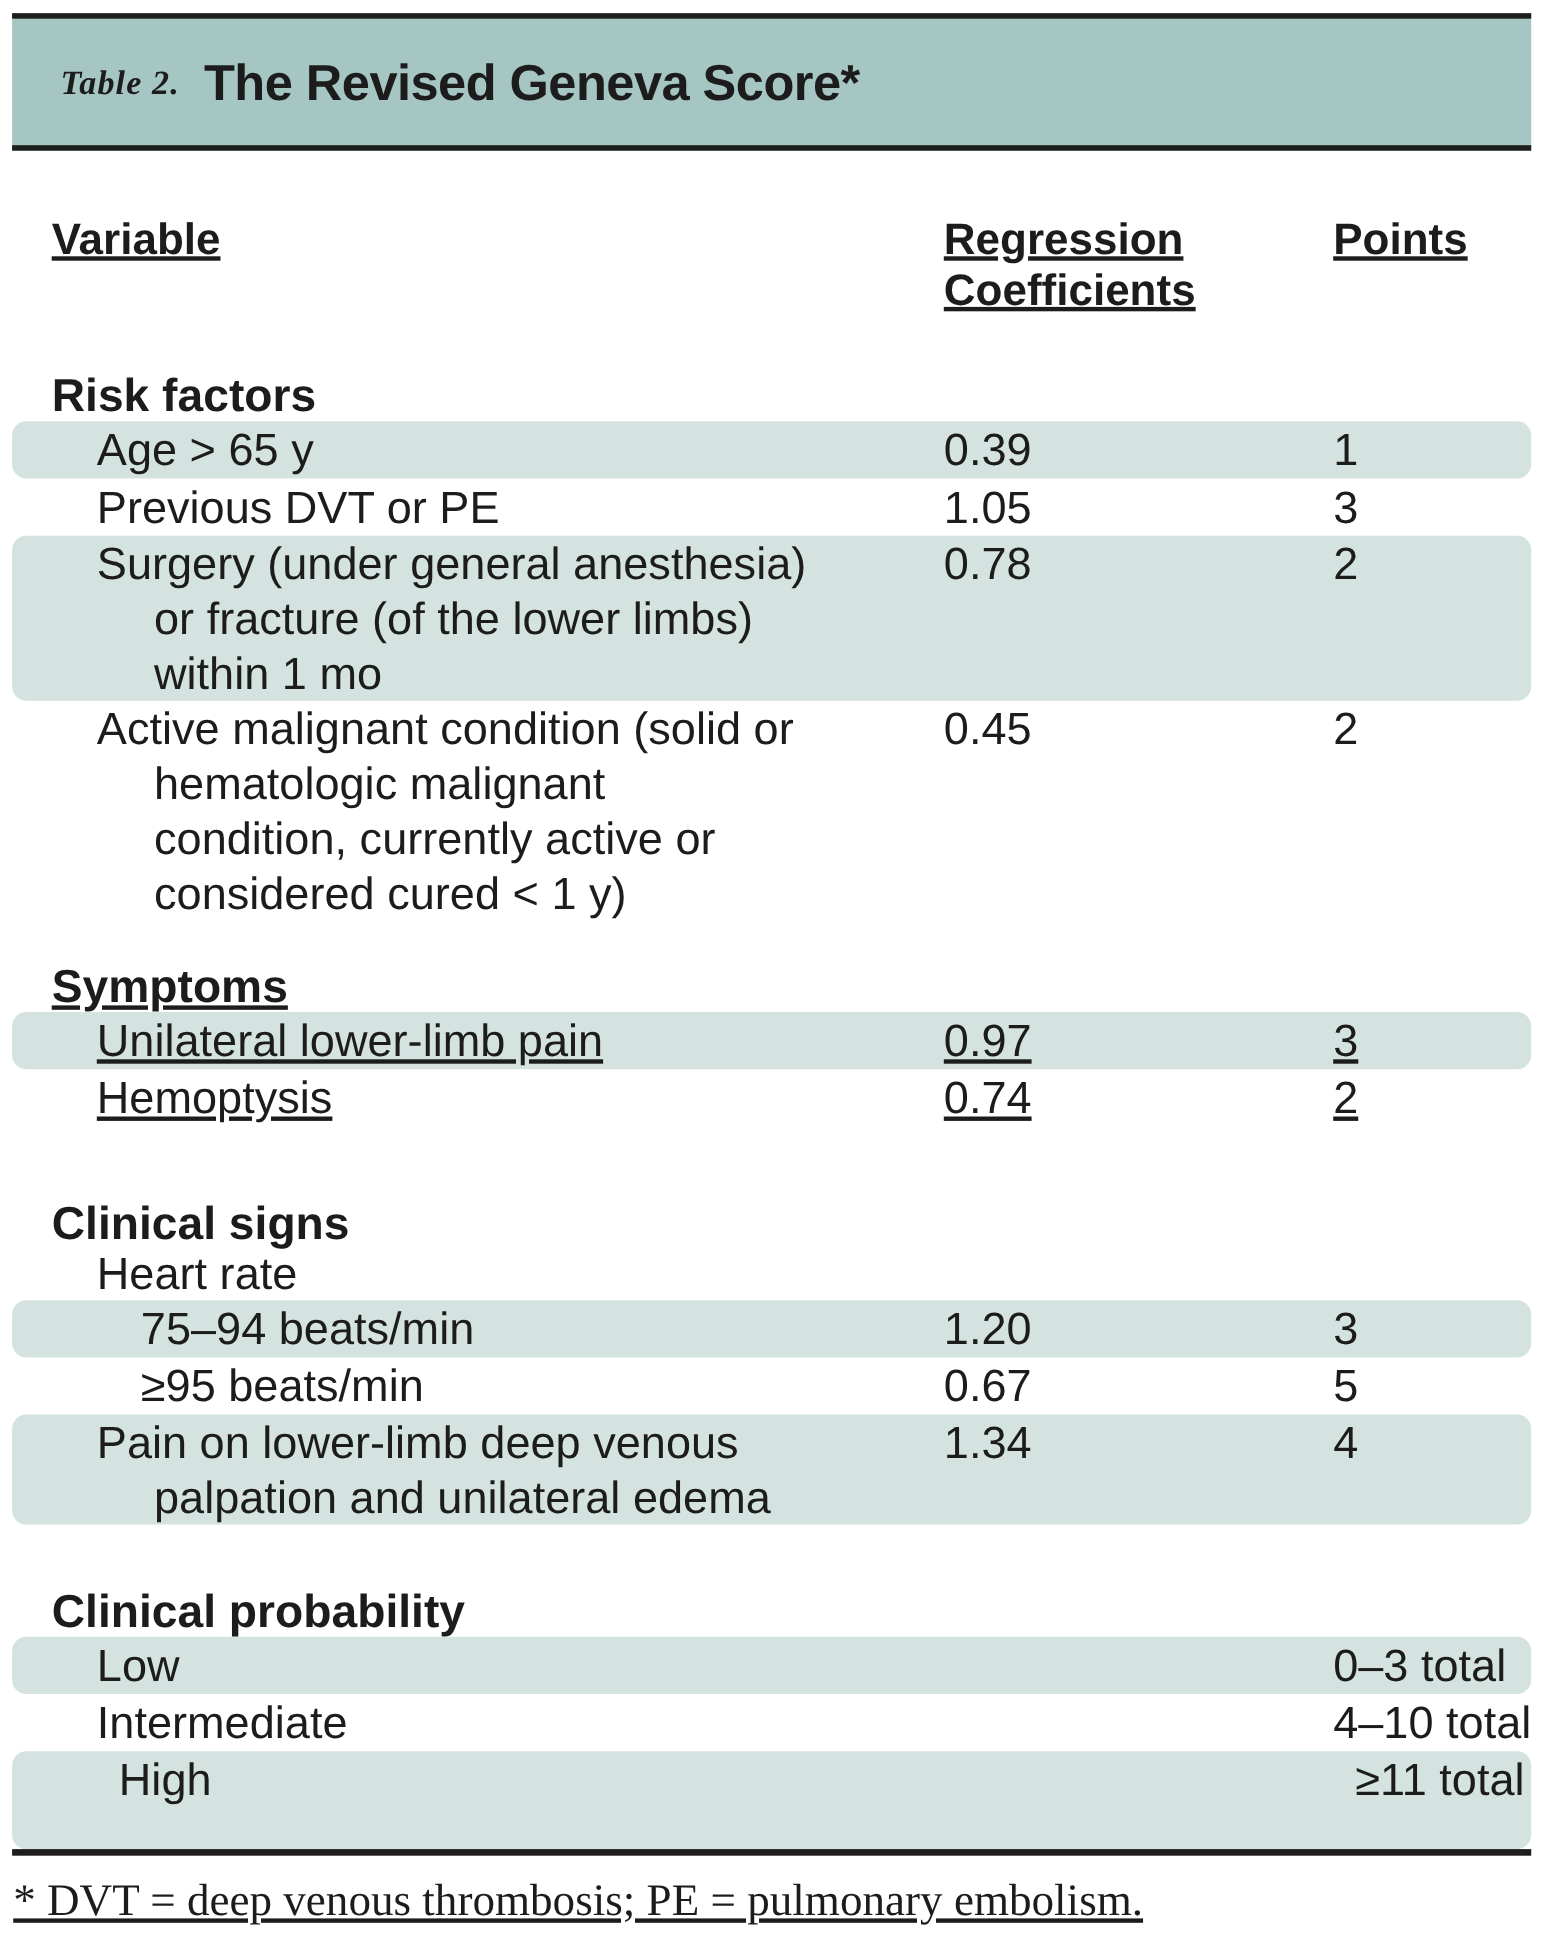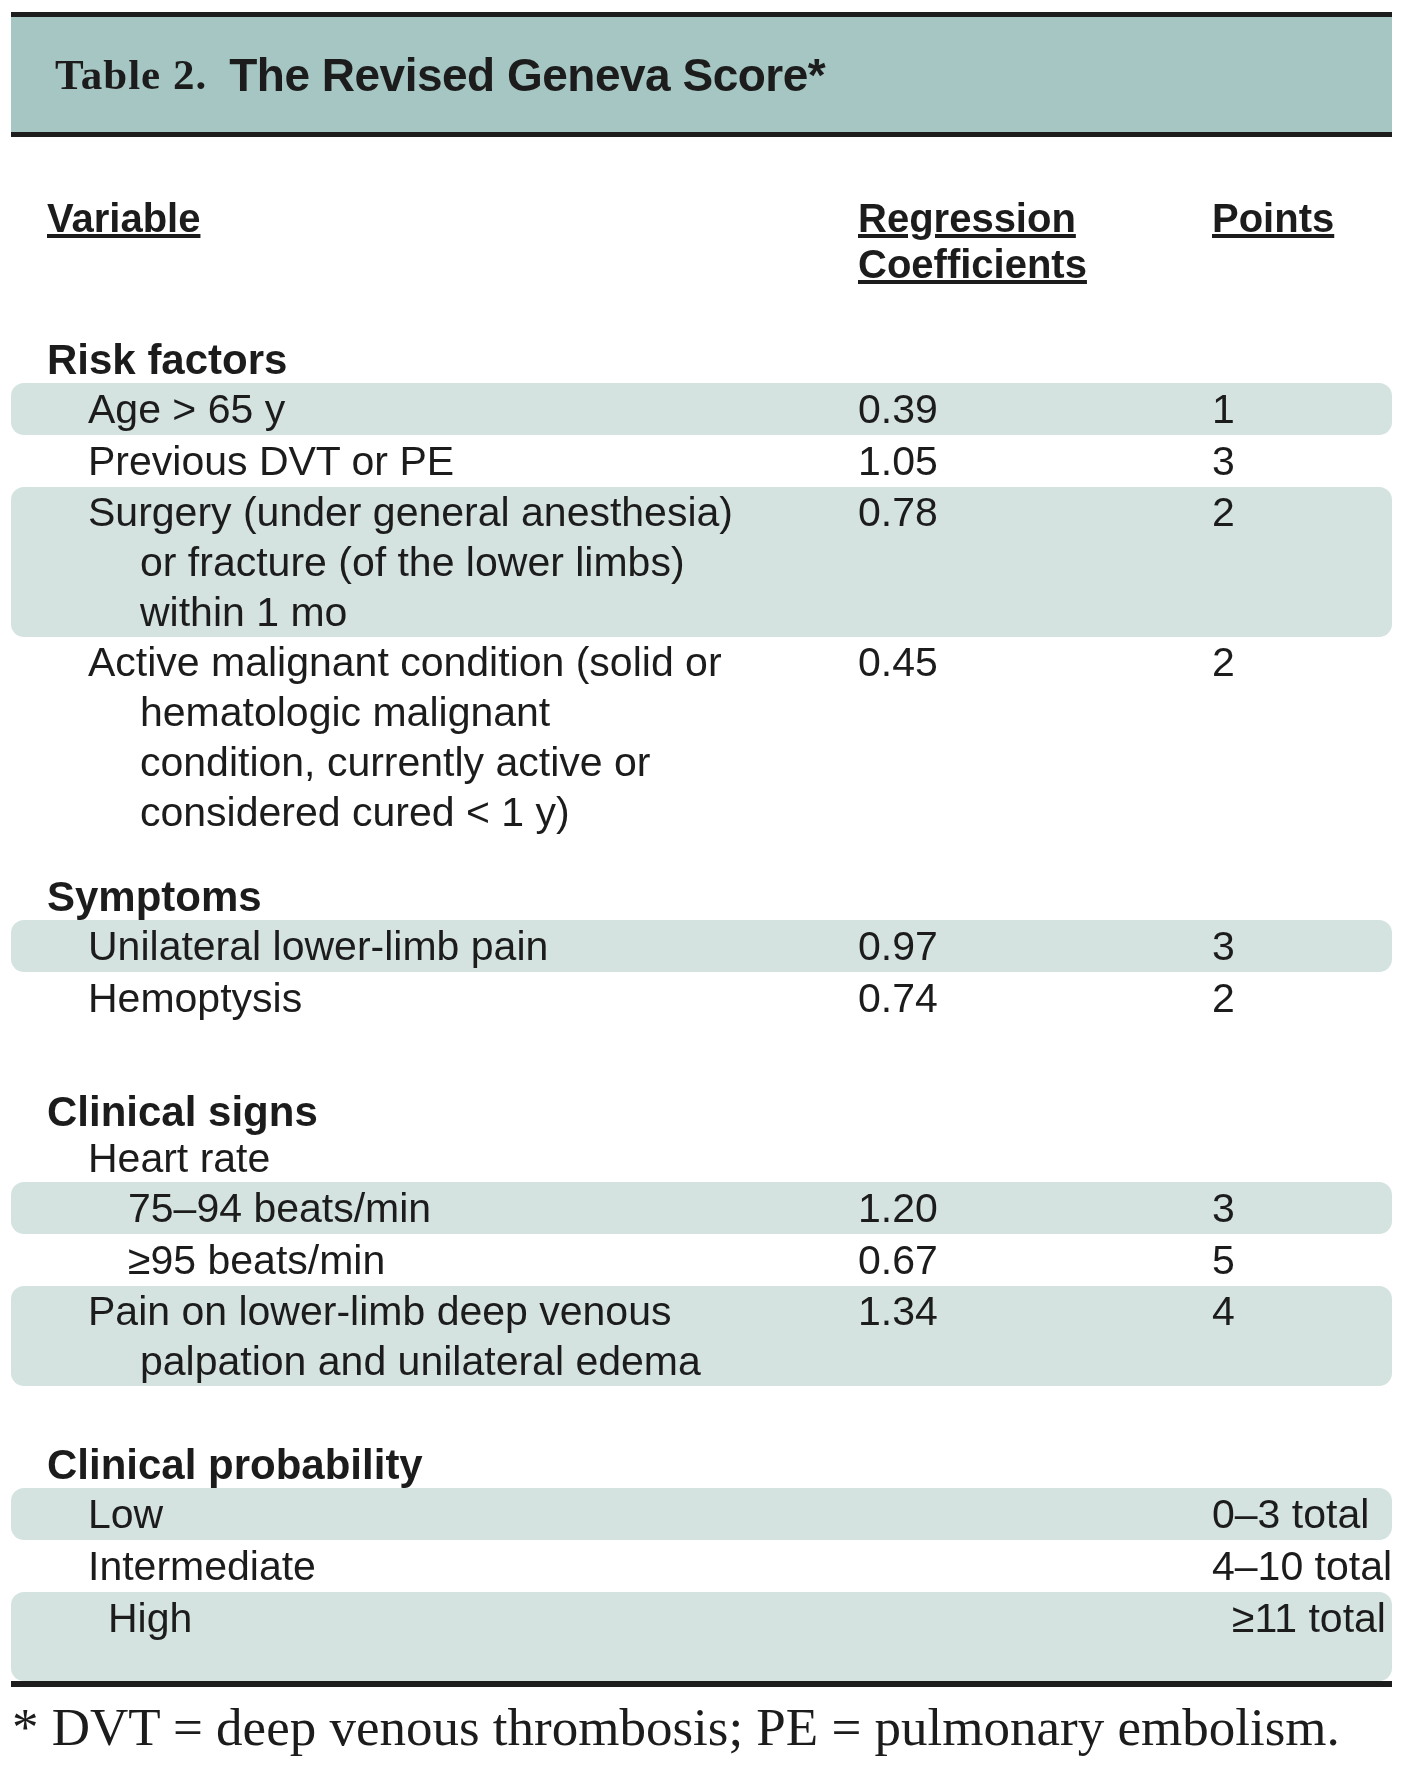--- a/index.html
+++ b/index.html
@@ -22,22 +22,22 @@
     left:11px; right:11px; top:12px;
     height:115px;
     background:var(--band,#a6c6c3);
     border-top:5px solid var(--rule,#1d1d1d);
     border-bottom:5px solid var(--rule,#1d1d1d);
     display:flex; align-items:center;
     padding-left:44px;
   }
   .title-label{
     font-family:"Liberation Serif", serif;
-    font-weight:bold;
-    font-size:43px;
+    font-style:italic; font-weight:bold;
+    font-size:31px;
     letter-spacing:1px;
   }
   .title-text{
     font-weight:bold;
     font-size:46px;
     margin-left:22px;
     letter-spacing:-0.5px;
   }
   
   .grid{
@@ -74,21 +74,21 @@
   .var-cell.sub{ padding-left:117px; }
   .var-cell.hang{ padding-left:129px; text-indent:-52px; }
   
   .bottom-rule{
     position:absolute; left:11px; right:11px; top:1681px;
     height:6px; background:var(--rule,#1d1d1d);
   }
   .footnote{
     position:absolute; left:12px; top:1703px;
     font-family:"Liberation Serif", serif;
-    font-size:53px; line-height:48px;
+    font-size:41px; line-height:48px;text-decoration:underline;
   }
 </style>
 </head>
 <body>
 
 <div class="page">
 
   <div class="title-band">
     <span class="title-label">Table 2.</span>
     <span class="title-text">The Revised Geneva Score*</span>
@@ -120,21 +120,21 @@
           <div class="cell var-cell hang"><span>Surgery (under general anesthesia)</span><br><span>or fracture (of the lower limbs)</span><br><span>within 1 mo</span></div>
           <div class="cell coef-cell">0.78</div>
           <div class="cell points-cell">2</div>
         </div>
         <div class="row grid multi">
           <div class="cell var-cell hang"><span>Active malignant condition (solid or</span><br><span>hematologic malignant</span><br><span>condition, currently active or</span><br><span>considered cured &lt; 1 y)</span></div>
           <div class="cell coef-cell">0.45</div>
           <div class="cell points-cell">2</div>
         </div>
       </div>
-      <div class="section" style="top: 874px;">
+      <div class="section" style="top: 874px; text-decoration: underline;">
         <div class="section-header">Symptoms</div>
         <div class="row grid shaded single">
           <div class="cell var-cell lvl1"><span>Unilateral lower-limb pain</span></div>
           <div class="cell coef-cell">0.97</div>
           <div class="cell points-cell">3</div>
         </div>
         <div class="row grid single">
           <div class="cell var-cell lvl1"><span>Hemoptysis</span></div>
           <div class="cell coef-cell">0.74</div>
           <div class="cell points-cell">2</div>

